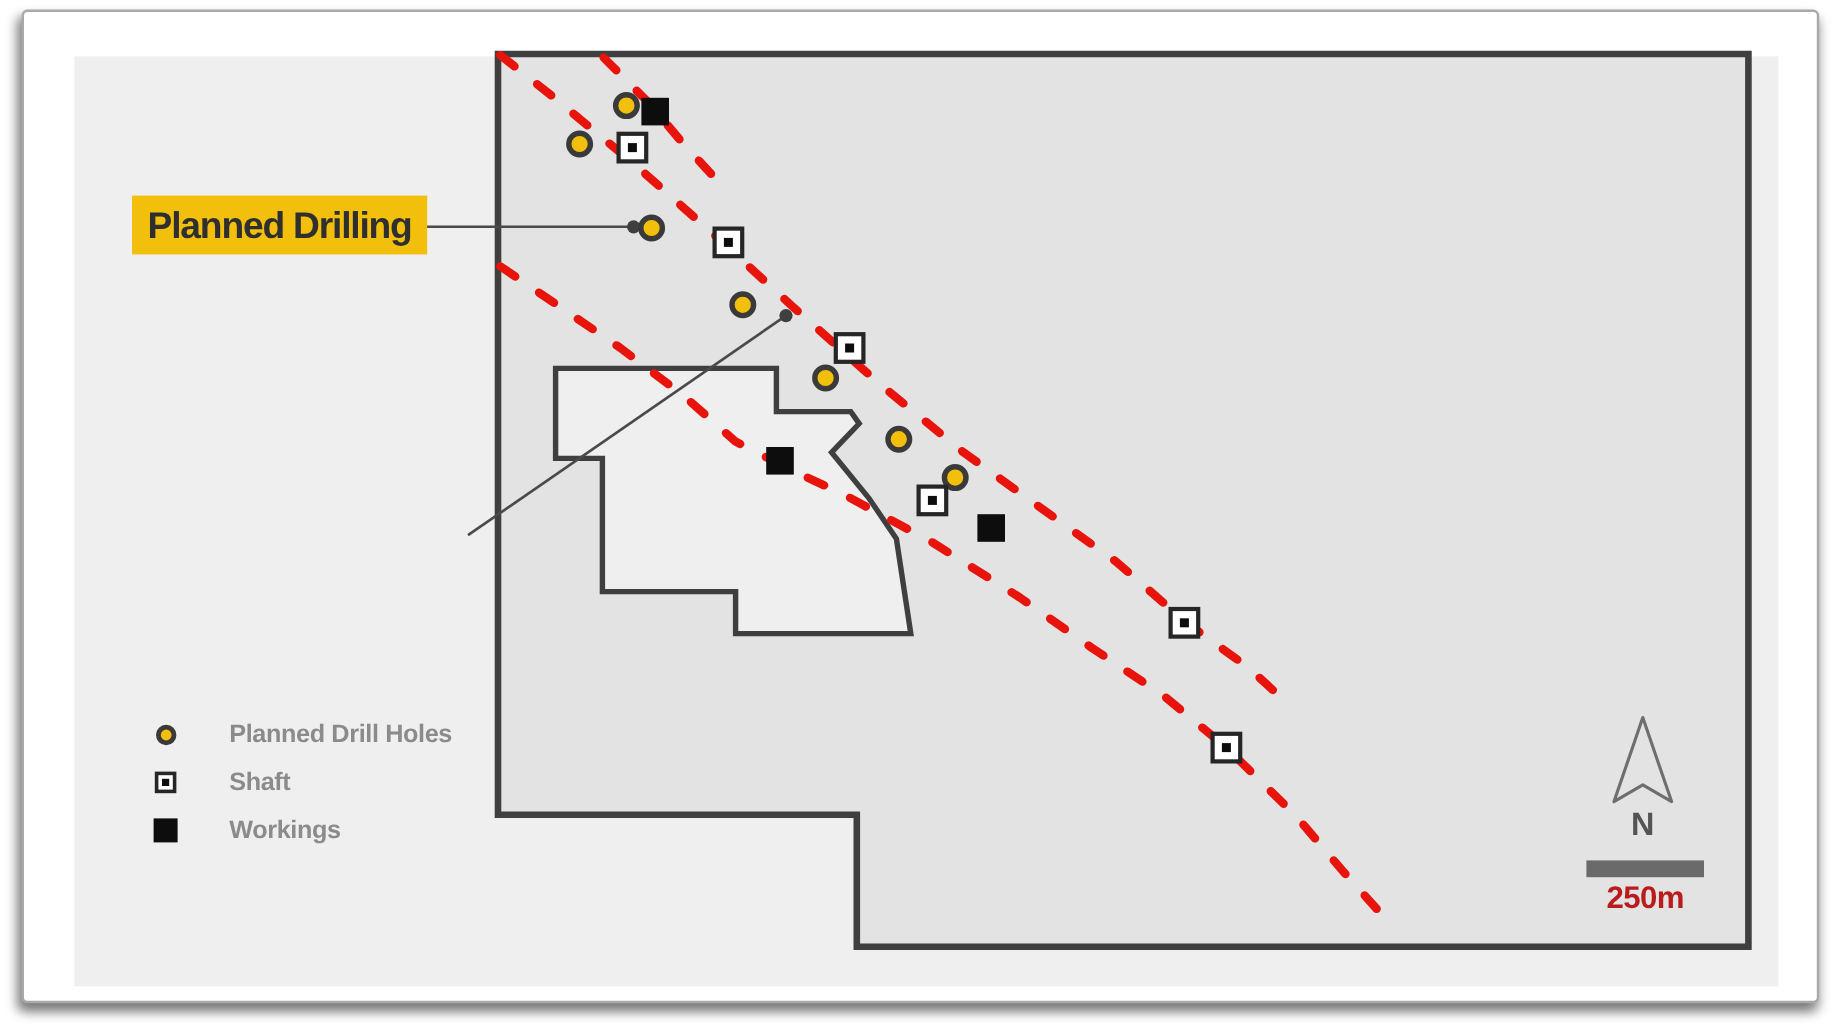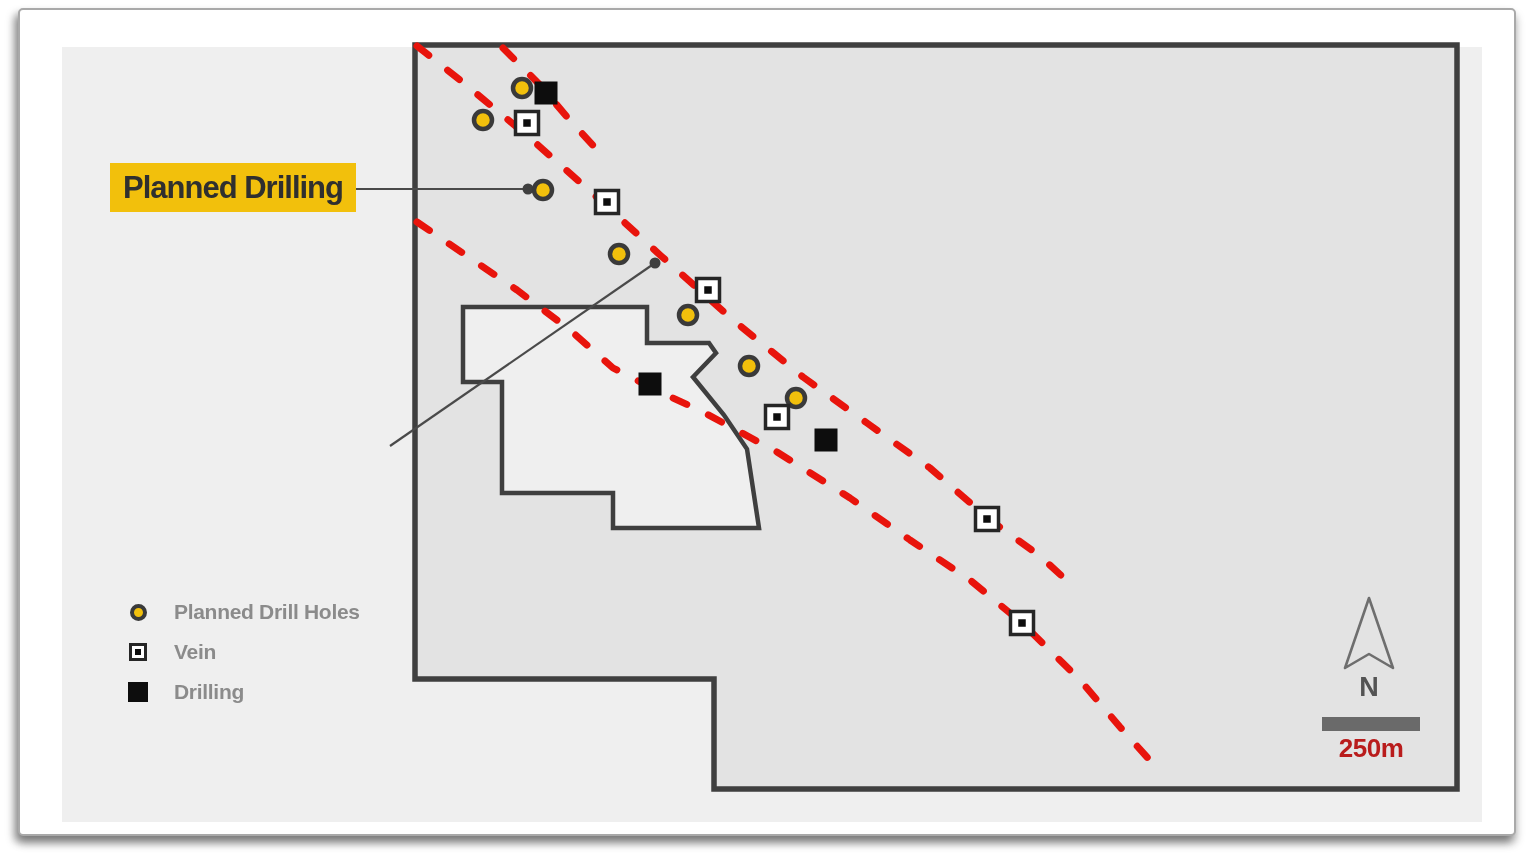--- a/index.html
+++ b/index.html
@@ -13,21 +13,21 @@
 
   .callout{position:absolute;background:#F2C00C;color:#2f2f2f;font-weight:700;
     display:flex;align-items:center;justify-content:center;
     letter-spacing:-1px;font-size:31px;white-space:nowrap;}
   .callout-planned{left:110px;top:163px;width:246px;height:49px;}
   .callout-vein{left:142px;top:445px;width:252px;height:47px;}
 
   .legend{position:absolute;left:118px;top:592px;}
   .legend-row{display:flex;align-items:center;height:40px;}
   .sym-cell{width:40px;display:flex;align-items:center;justify-content:center;}
-  .legend-label{color:#8b8b8b;font-weight:700;font-size:21px;letter-spacing:-0.3px;margin-left:16px;}
+  .legend-label{color:#8b8b8b;font-weight:700;font-size:21px;letter-spacing:-0.3px;margin-left:33px;}
   .sym-drill{width:9px;height:9px;border-radius:50%;background:#F2C00C;border:4px solid #3a3a3a;}
   .sym-shaft{width:12px;height:12px;background:#ffffff;border:3.5px solid #262626;
     display:flex;align-items:center;justify-content:center;}
   .sym-shaft-dot{width:6px;height:6px;background:#0d0d0d;}
   .sym-workings{width:20px;height:20px;background:#0d0d0d;}
 
   .north-label{position:absolute;left:1339px;top:672px;width:60px;text-align:center;
     color:#545454;font-weight:700;font-size:27px;}
   .scale-label{position:absolute;left:1316px;top:733px;width:110px;text-align:center;
     color:#b91c1c;font-weight:700;font-size:26px;letter-spacing:-0.5px;}
@@ -102,25 +102,25 @@
         <span class="sym-drill"></span>
       </span>
       <span class="legend-label">Planned Drill Holes</span>
     </div>
     <div class="legend-row">
       <span class="sym-cell">
         <span class="sym-shaft">
           <span class="sym-shaft-dot"></span>
         </span>
       </span>
-      <span class="legend-label">Vein</span>
+      <span class="legend-label">Shaft</span>
     </div>
     <div class="legend-row">
       <span class="sym-cell">
         <span class="sym-workings"></span>
       </span>
-      <span class="legend-label">Drilling</span>
+      <span class="legend-label">Workings</span>
     </div>
   </div>
 
   <div class="north-label">N</div>
   <div class="scale-label">250m</div>
 </div>
 
 </body></html>

